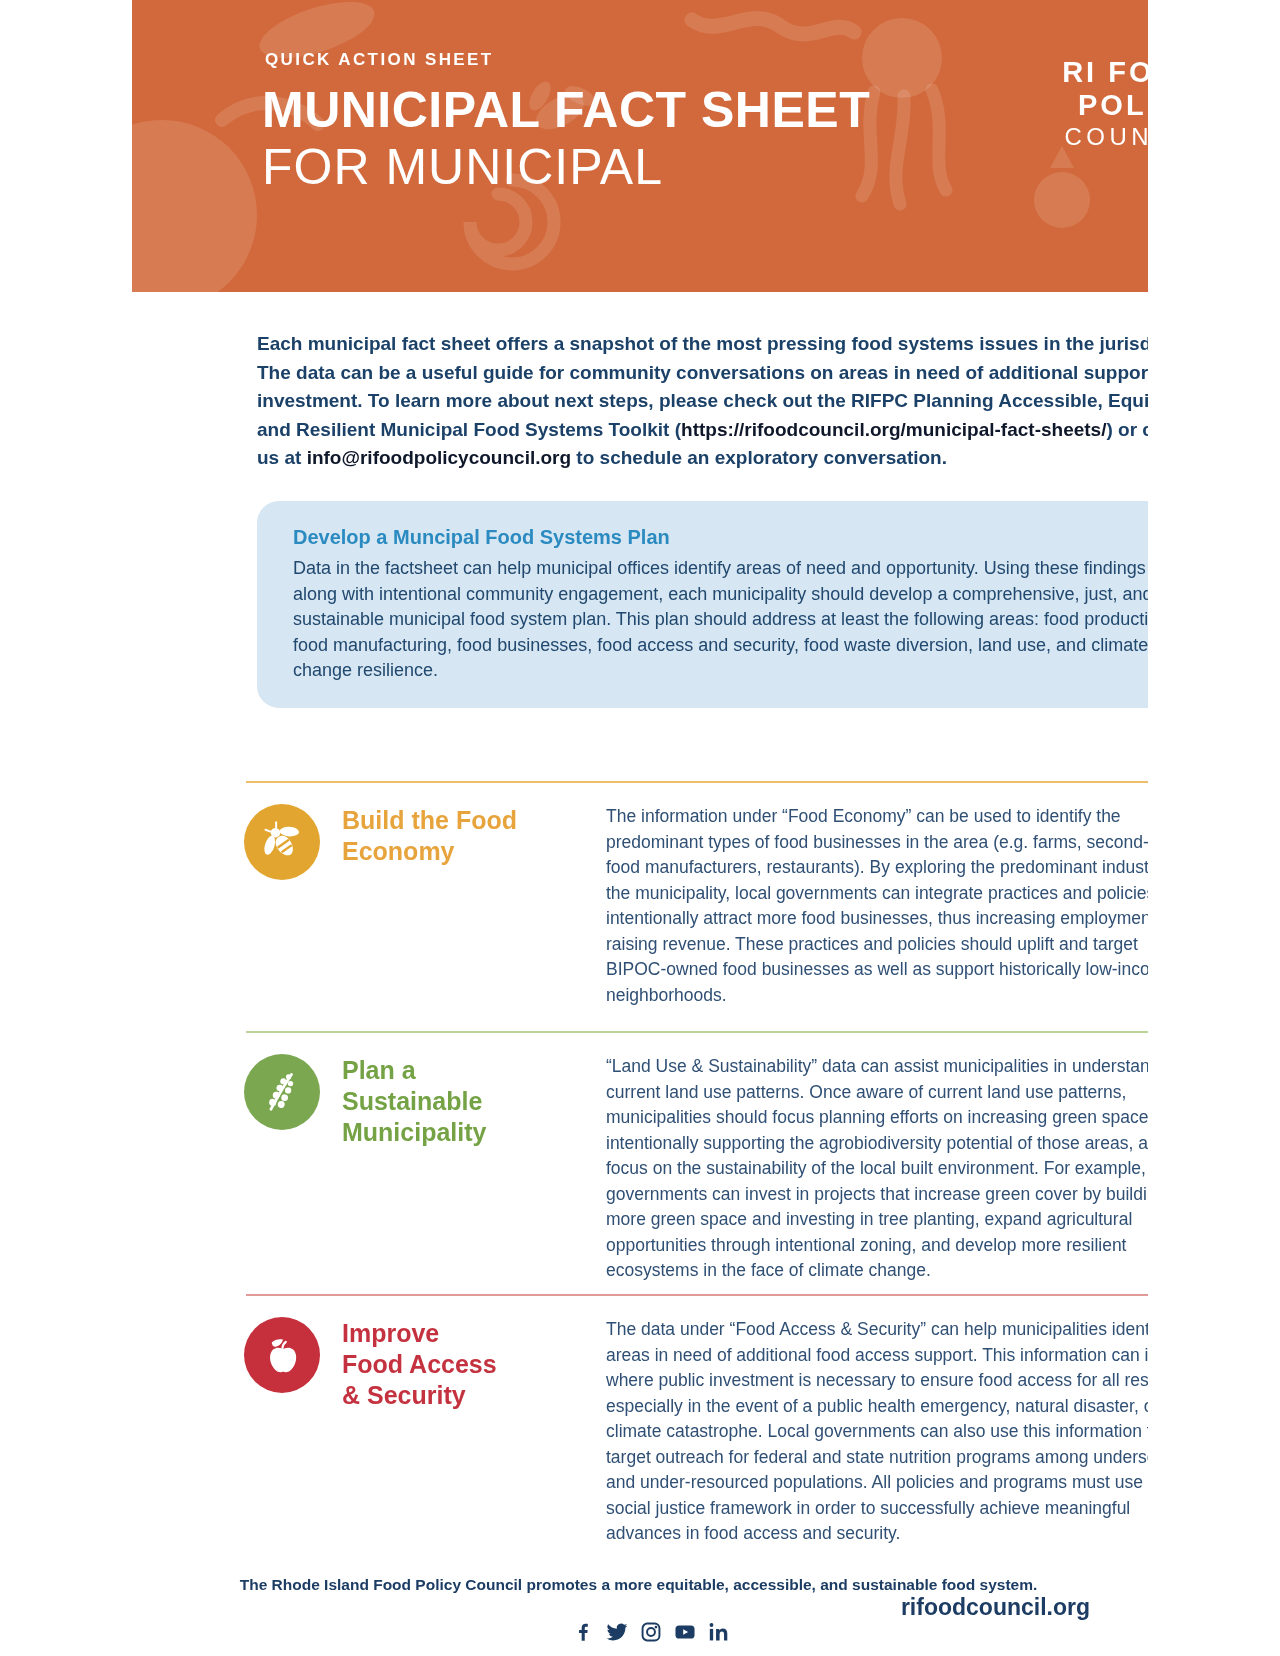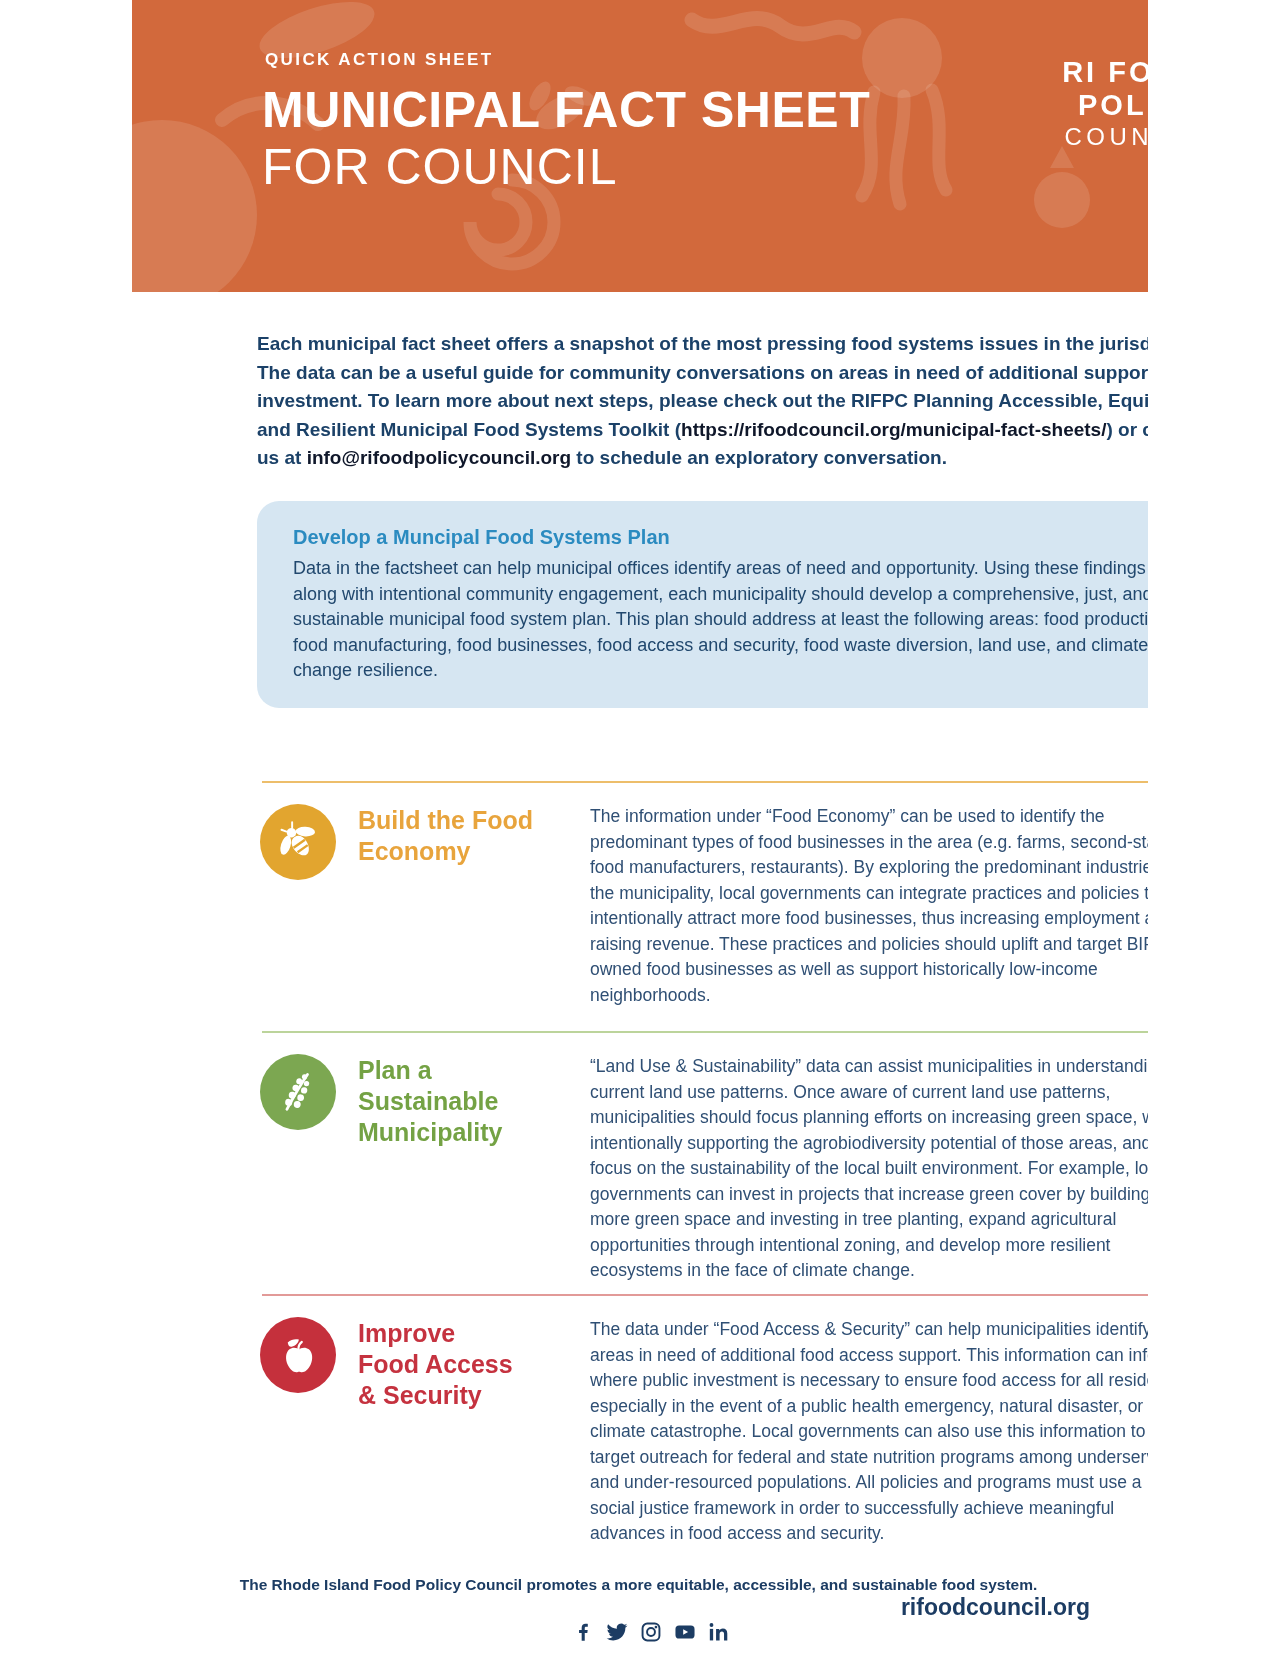--- a/index.html
+++ b/index.html
@@ -34,21 +34,21 @@
 
   
   .callout {
     position:absolute; left:125px; top:501px; width:962px; min-height:194px;
     background:#D6E6F2; border-radius:22px; padding:25px 36px 24px 36px;
   }
   .callout-heading { color:#2B8BC0; font-size:20px; font-weight:700; margin-bottom:7px; }
   .callout-body { color:#21486E; font-size:18px; line-height:25.5px; }
 
   
-  .section { position:absolute; left:128px; width:957px; display:flex; padding-top:23px; }
+  .section { position:absolute; left:112px; width:957px; display:flex; padding-top:23px;gap:32px; }
   .section-divider { position:absolute; top:0; left:2px; right:2px; height:1.5px; }
   .section-left { width:330px; flex:none; display:flex; gap:22px; align-items:flex-start; }
   .icon-circle {
     width:76px; height:76px; border-radius:50%; flex:none;
     display:flex; align-items:center; justify-content:center;
   }
   .section-heading { font-size:25px; line-height:31px; font-weight:700; white-space:pre-line; padding-top:1px; }
   .section-body { flex:1; max-width:600px; font-size:17.5px; line-height:25.5px; color:#2F4F74; }
 
   .sec-economy  { top:781px; }
@@ -103,21 +103,21 @@
         <path d="M800 90 c16 38 -2 74 14 100" stroke-width="13"></path>
         <path d="M380 180 a42 42 0 1 1 -42 42 a28 28 0 1 0 28 -28" stroke-width="13"></path>
         <path d="M90 120 c30 -26 70 -20 96 4" stroke-width="14"></path>
       </g>
     </svg>
 
     <div class="kicker">QUICK ACTION SHEET</div>
 
     <h1 class="hero-title">
       <span class="t-line t-bold">MUNICIPAL FACT SHEET</span>
-      <span class="t-line">FOR COUNCIL</span>
+      <span class="t-line">FOR MUNICIPAL</span>
     </h1>
 
     <div class="logo">
       <div class="logo-wordmark">
         <span class="l1">RI FOOD</span>
         <span class="l2">POLICY</span>
         <span class="l3">COUNCIL</span>
       </div>
       <svg width="88" height="148" viewBox="0 0 88 148">
         <g fill="#ffffff">

